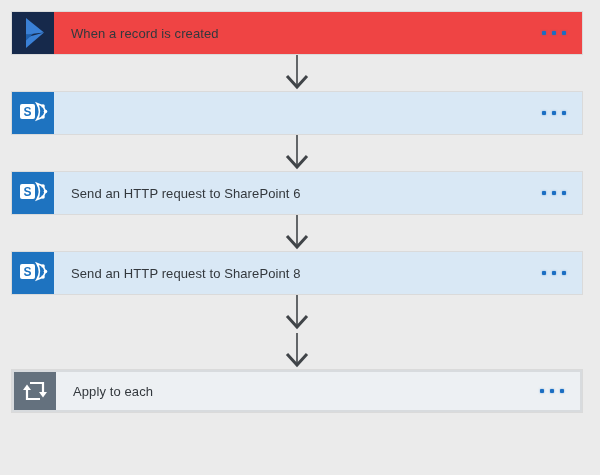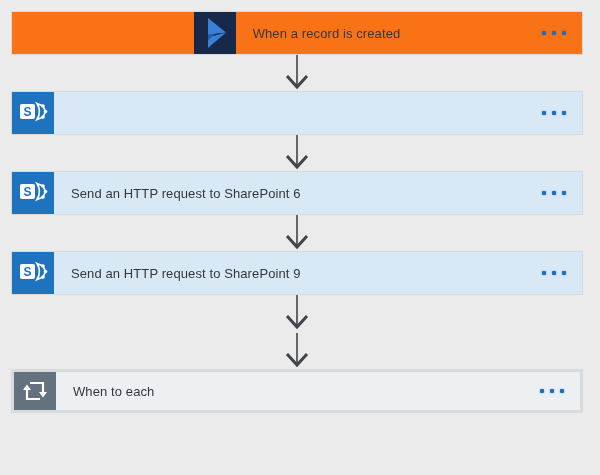--- a/index.html
+++ b/index.html
@@ -35,21 +35,21 @@
     align-items: center;
     justify-content: center;
   }
   .card .title {
     padding-left: 17px;
     font-size: 13px;
     color: #33383d;
     letter-spacing: 0.1px;
     white-space: nowrap;
   }
-  .card.dynamics { background: #f97316; justify-content: center; }
+  .card.dynamics { background: #ef4444; }
   .card.dynamics .icon { background: #16294b; }
   .card.sharepoint { background: #d9e8f5; }
   .card.sharepoint .icon { background: #1e73c0; }
   .card.loop {
     background: #edf0f3;
     border: 2px solid #d8dbde;
     box-sizing: border-box;
     width: 570px;
   }
   .card.loop .icon { background: #64717e; width: 42px; height: 38px; }
@@ -161,21 +161,21 @@
     <div class="icon">
       <svg width="40" height="40" viewBox="0 0 40 40">
         <rect x="7" y="11" width="15" height="15" rx="2" fill="#ffffff"></rect>
         <text x="14.5" y="23" font-family="Liberation Sans, sans-serif" font-size="12" font-weight="bold" fill="#1e73c0" text-anchor="middle">S</text>
         <path d="M24,10.5 L30,13 L32.5,18.5 L30,24 L24,26.5 C27,21.5 27,15.5 24,10.5 Z" fill="none" stroke="#ffffff" stroke-width="1.7"></path>
         <circle cx="30" cy="13" r="1.8" fill="#ffffff"></circle>
         <circle cx="32.5" cy="18.5" r="1.8" fill="#ffffff"></circle>
         <circle cx="30" cy="24" r="1.8" fill="#ffffff"></circle>
       </svg>
     </div>
-    <span class="title">Send an HTTP request to SharePoint 9</span>
+    <span class="title">Send an HTTP request to SharePoint 8</span>
     <span class="dots">
         <i></i>
         <i></i>
         <i></i>
       </span>
   </div>
 
   <div class="arrow-gap">
     <svg width="30" height="38" viewBox="0 0 30 38">
       <line x1="15" y1="1" x2="15" y2="31" stroke="#404448" stroke-width="1.6"></line>
@@ -193,21 +193,21 @@
 
   <div class="card loop">
     <div class="icon">
       <svg width="40" height="40" viewBox="0 0 40 40">
         <path d="M15,12 H28 V21" fill="none" stroke="#ffffff" stroke-width="2.2"></path>
         <polygon points="24,21 32,21 28,26.5" fill="#ffffff"></polygon>
         <path d="M25,28 H12 V19" fill="none" stroke="#ffffff" stroke-width="2.2"></path>
         <polygon points="8,19 16,19 12,13.5" fill="#ffffff"></polygon>
       </svg>
     </div>
-    <span class="title">When to each</span>
+    <span class="title">Apply to each</span>
     <span class="dots">
         <i></i>
         <i></i>
         <i></i>
       </span>
   </div>
 
 </div>
 
 </body></html>

